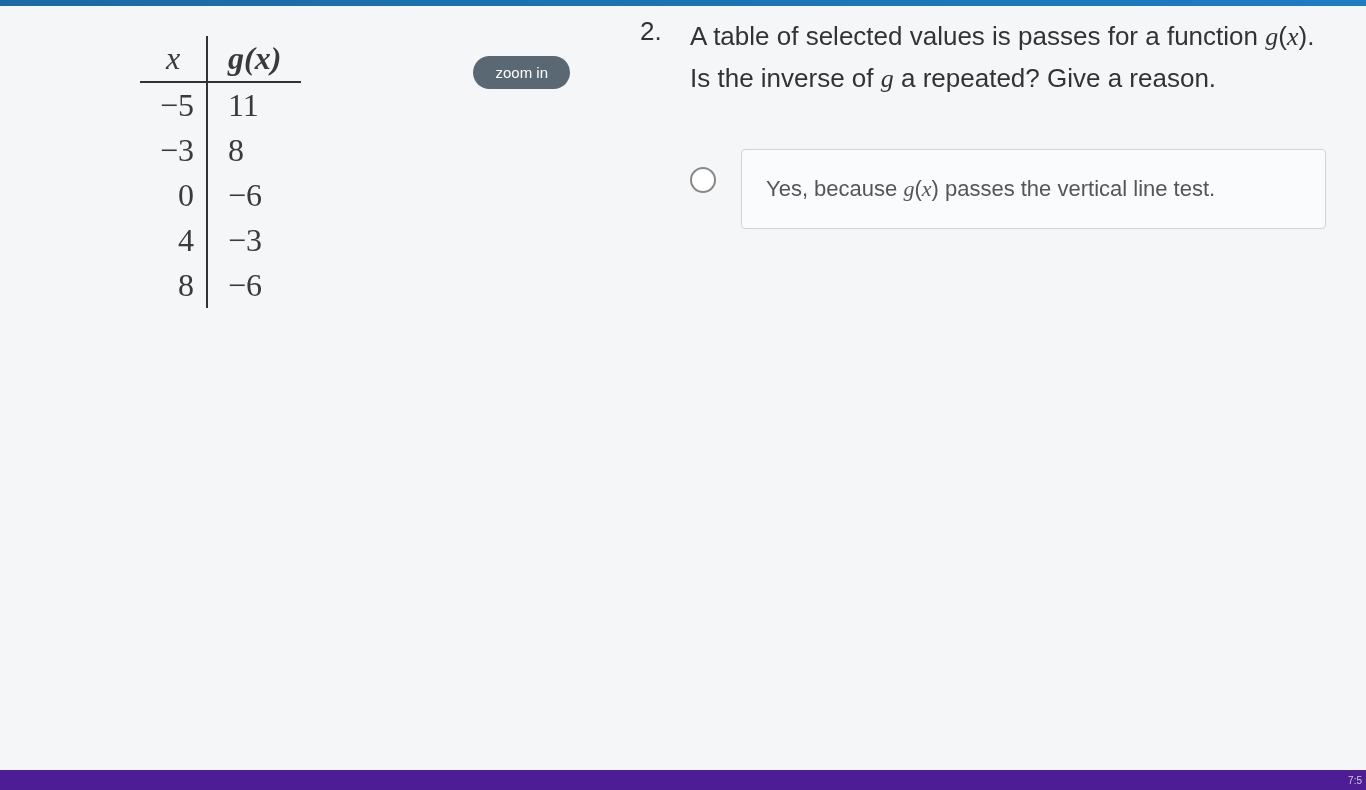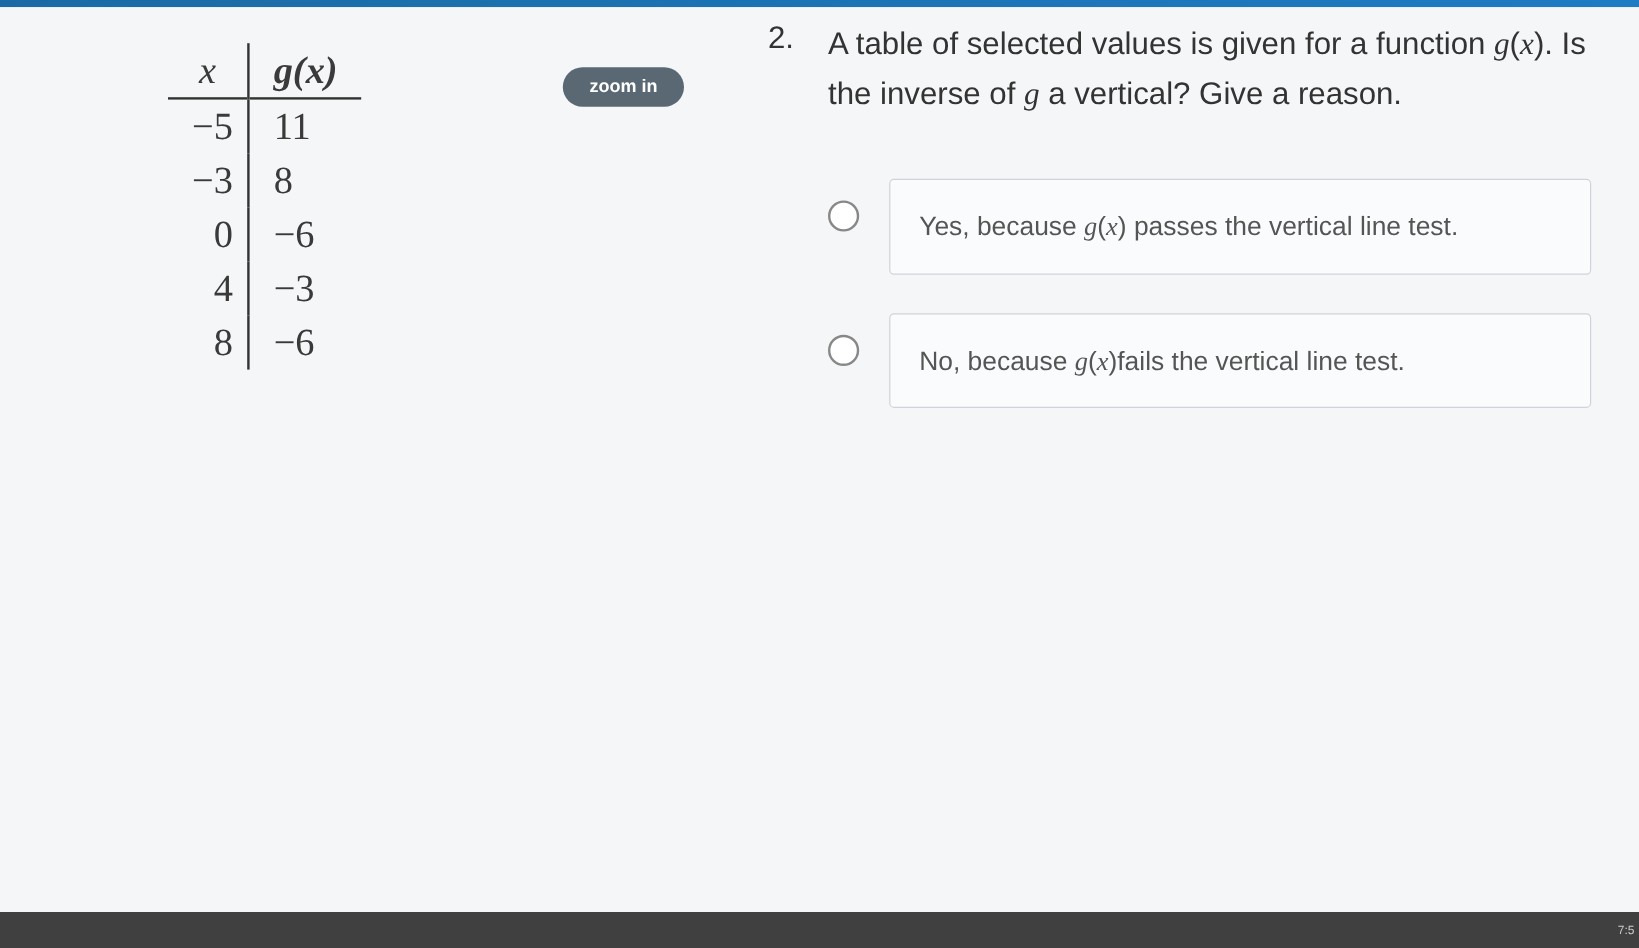--- a/index.html
+++ b/index.html
@@ -67,21 +67,21 @@
     .zoom-button {
       position: absolute;
       top: 50px;
       right: 50px;
       background: #5a6874;
       color: white;
       border: none;
       border-radius: 20px;
       padding: 8px 22px;
       font-size: 15px;
-      font-weight: 700;
+      font-weight: 400;
       cursor: pointer;
     }
     .right-panel {
       flex: 1;
       padding: 10px 40px 20px 20px;
     }
     .question-header {
       display: flex;
       gap: 20px;
       margin-bottom: 50px;
@@ -138,22 +138,22 @@
     }
     .option-box sup {
       font-size: 14px;
       vertical-align: super;
     }
     .bottom-bar {
       position: absolute;
       bottom: 0;
       left: 0;
       width: 100%;
-      height: 30px;
-      background: #404040;
+      height: 20px;
+      background: #4c1d95;
       display: flex;
       align-items: center;
       justify-content: flex-end;
       color: #ccc;
       font-size: 10px;
       padding-right: 4px;
     }
   </style>
 </head>
 <body>
@@ -192,39 +192,33 @@
       </tbody>
         </table>
     </div>
     <button class="zoom-button">zoom in</button>
   </div>
 
   <div class="right-panel">
     <div class="question-header">
       <div class="question-number">2.</div>
       <div class="question-text">
-        <span>A table of selected values is given for a function </span><span class="math-func"><span>g</span></span>(<span class="math-func">x</span>)<span>.  Is the inverse of </span><span class="math-func">g</span><span> a vertical?  Give a reason.</span>
+        <span>A table of selected values is passes for a function </span><span class="math-func"><span>g</span></span>(<span class="math-func">x</span>)<span>.  Is the inverse of </span><span class="math-func">g</span><span> a repeated?  Give a reason.</span>
       </div>
     </div>
 
     <div class="options-container">
       <div class="option-row">
         <div class="radio-circle"></div>
         <div class="option-box">
           <span>Yes, because </span><span class="math-inline"><span>g</span></span>(<span class="math-inline">x</span>)<span> passes the vertical line test.</span>
         </div>
       </div>
 
 
-      <div class="option-row">
-        <div class="radio-circle"></div>
-        <div class="option-box">
-          <span>No, because </span><span class="math-inline"><span>g</span></span>(<span class="math-inline">x</span>)<span>fails the vertical line test.</span>
-        </div>
-      </div>
 
     </div>
   </div>
 </div>
 
 <div class="bottom-bar">
   <span>7:5</span>
 </div>
 
 </body></html>

